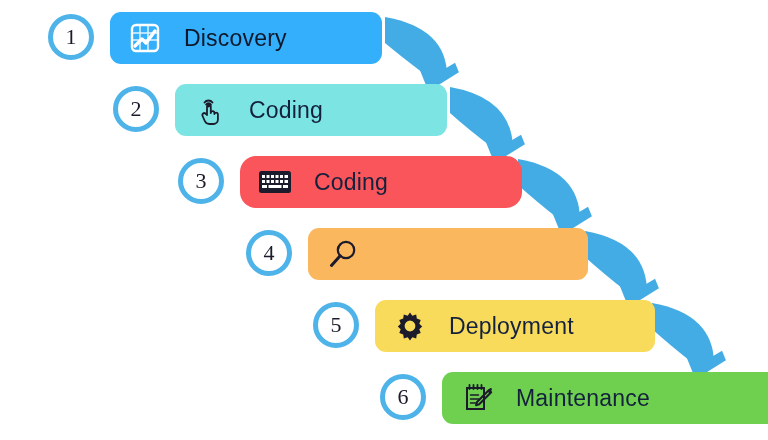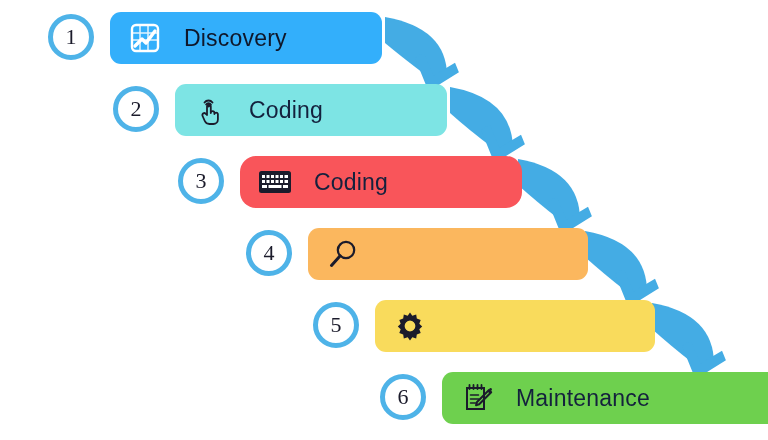--- a/index.html
+++ b/index.html
@@ -180,20 +180,21 @@
       <div class="stage-row" style="left: 313px; top: 300px;">
         <div class="stage-badge" style="border-color: rgb(78, 179, 232); color: rgb(27, 27, 43);">5</div>
         <div class="stage-bar" style="background: rgb(249, 219, 92); width: 280px;">
           <span class="stage-icon">
             <svg width="32" height="32" viewBox="0 0 32 32">
               <path d="M16 2.5 l2.3 3.3 3.9 -1.2 0.6 4 3.9 1.3 -1.4 3.8 2.9 2.8 -2.9 2.8 1.4 3.8 -3.9 1.3 -0.6 4 -3.9 -1.2 -2.3 3.3 -2.3 -3.3 -3.9 1.2 -0.6 -4 -3.9 -1.3 1.4 -3.8 -2.9 -2.8 2.9 -2.8 -1.4 -3.8 3.9 -1.3 0.6 -4 3.9 1.2 Z" fill="#1b1b2b"></path>
               <circle cx="16" cy="16" r="6" fill="#F9DB5C"></circle>
               <circle cx="16" cy="16" r="6" fill="none" stroke="#1b1b2b" stroke-width="1.2"></circle>
             </svg>
           </span>
+          <span class="stage-label" style="color: rgb(20, 33, 61);">Deployment</span>
         </div>
       </div>
       <div class="stage-row" style="left: 380px; top: 372px;">
         <div class="stage-badge" style="border-color: rgb(78, 179, 232); color: rgb(27, 27, 43);">6</div>
         <div class="stage-bar" style="background: rgb(110, 208, 78); width: 336px;">
           <span class="stage-icon">
             <svg width="32" height="32" viewBox="0 0 32 32">
               <path d="M6 6 h17 v21 h-17 Z" fill="none" stroke="#1b1b2b" stroke-width="2"></path>
               <path d="M8.5 3 v4 M12.5 3 v4 M16.5 3 v4 M20.5 3 v4" stroke="#1b1b2b" stroke-width="1.8" stroke-linecap="round"></path>
               <path d="M9.5 13 h8 M9.5 17 h8 M9.5 21 h5" stroke="#1b1b2b" stroke-width="1.5" stroke-linecap="round"></path>

